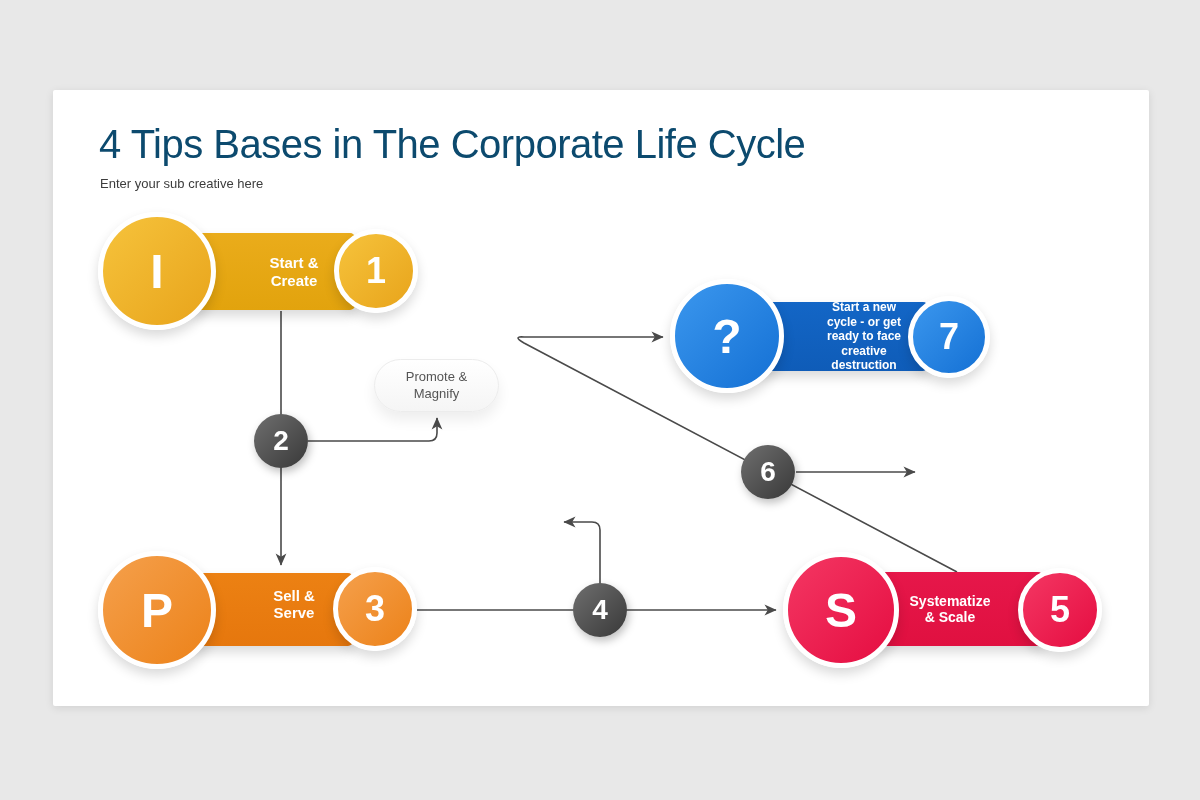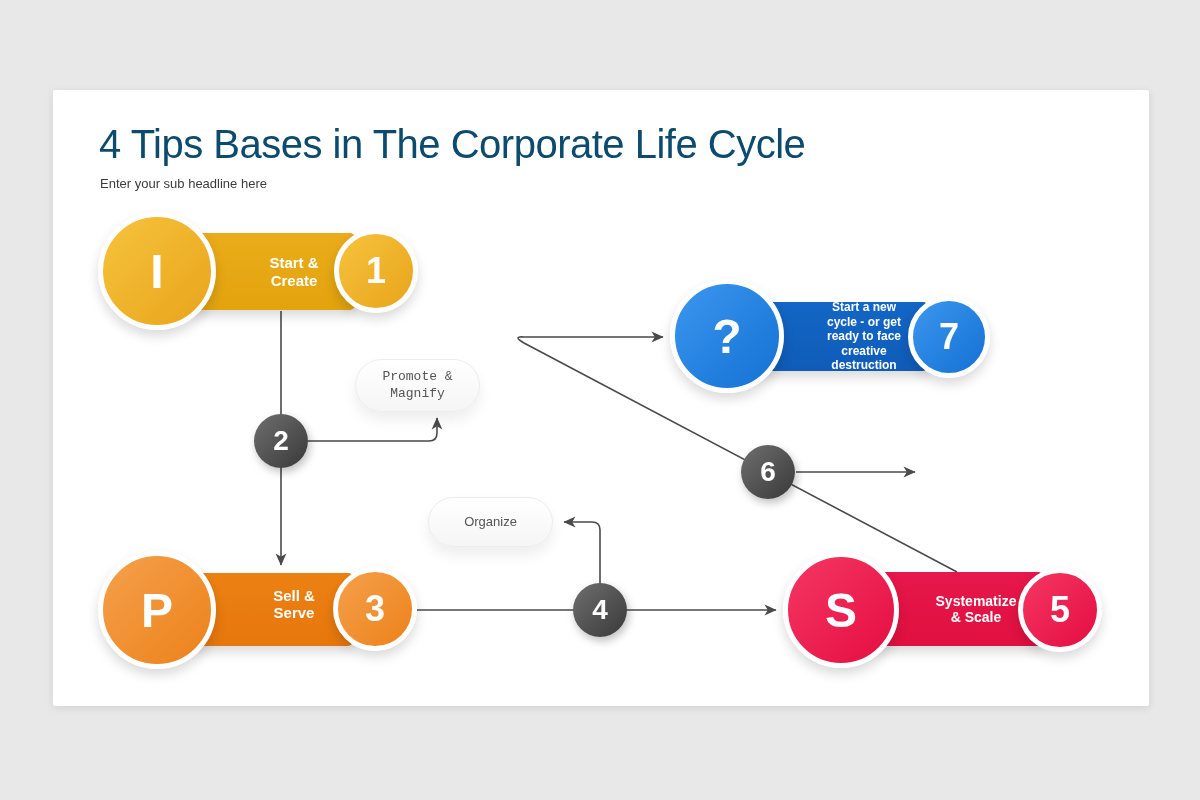--- a/index.html
+++ b/index.html
@@ -71,21 +71,21 @@
     color:#555555; font-size:13px; line-height:1.25;
   }
 </style>
 </head>
 <body>
 
 <div class="stage">
   <div class="card"></div>
 
   <div class="title">4 Tips Bases in The Corporate Life Cycle</div>
-  <div class="subtitle">Enter your sub headline here</div>
+  <div class="subtitle">Enter your sub creative here</div>
 
   <svg class="connectors" width="1200" height="800" viewBox="0 0 1200 800">
     <defs>
       <marker id="arw" viewBox="0 0 10 10" refX="9" refY="5" markerWidth="8" markerHeight="8" orient="auto-start-reverse">
         <path d="M0,0.8 L9.5,5 L0,9.2 L2.6,5 Z" fill="#4A4A4A"></path>
       </marker>
     </defs>
     <g fill="none" stroke="#4A4A4A" stroke-width="1.6">
       <path d="M281 311 L281 565" marker-end="url(#arw)"></path>
       <path d="M308 441 L429 441 Q437 441 437 433 L437 418" marker-end="url(#arw)"></path>
@@ -123,27 +123,26 @@
   </div>
   <div class="bar-label size-l" style="left:215px; top:573px; width:122px; height:62px;">Sell &amp; Serve</div>
 
   <div class="bar red" style="left:830px; top:572px; width:213px; height:74px;"></div>
   <div class="circle red big-letter" style="left:783px; top:552px; width:116px; height:116px;">
     <span>S</span>
   </div>
   <div class="circle red small-number" style="left:1018px; top:568px; width:84px; height:84px;">
     <span>5</span>
   </div>
-  <div class="bar-label size-m" style="left:895px; top:572px; width:126px; height:74px;">Systematize &amp; Scale</div>
+  <div class="bar-label size-m" style="left:869px; top:572px; width:126px; height:74px;">Systematize &amp; Scale</div>
 
   <div class="circle gray gray-number" style="left:254px; top:414px; width:54px; height:54px;">
     <span>2</span>
   </div>
   <div class="circle gray gray-number" style="left:573px; top:583px; width:54px; height:54px;">
     <span>4</span>
   </div>
   <div class="circle gray gray-number" style="left:741px; top:445px; width:54px; height:54px;">
     <span>6</span>
   </div>
 
-  <div class="pill" style="left:355px; top:359px; width:125px; height:53px; padding:0 14px;font-family:Liberation Mono, monospace;">Promote &amp; Magnify</div>
-  <div class="pill" style="left:428px; top:497px; width:125px; height:50px;">Organize</div>
+  <div class="pill" style="left:374px; top:359px; width:125px; height:53px; padding:0 14px;">Promote &amp; Magnify</div>
 </div>
 
 </body></html>

